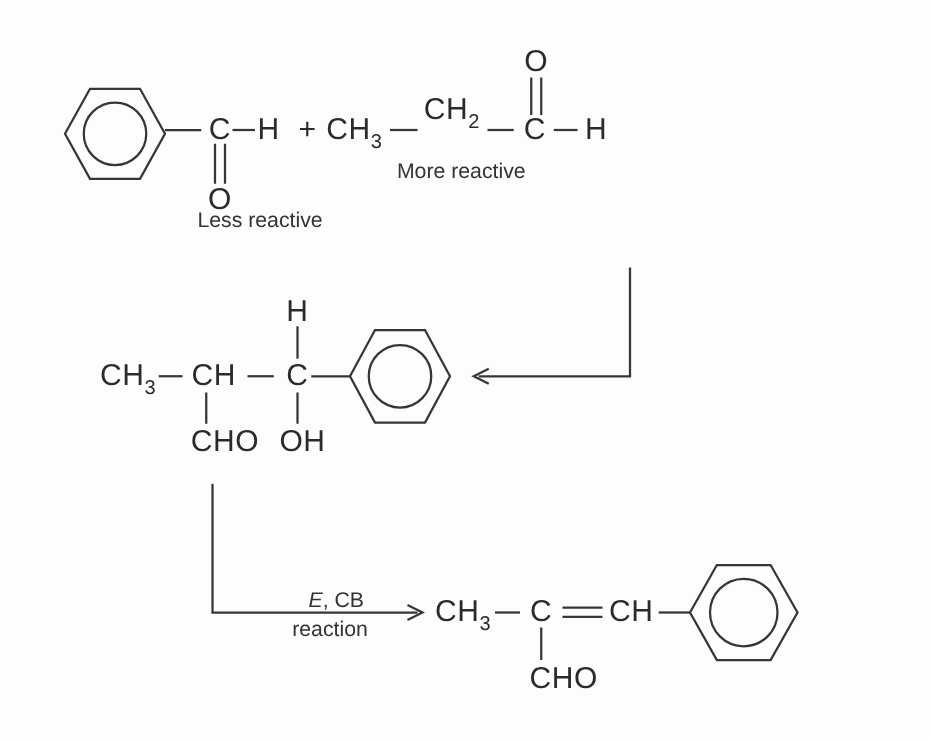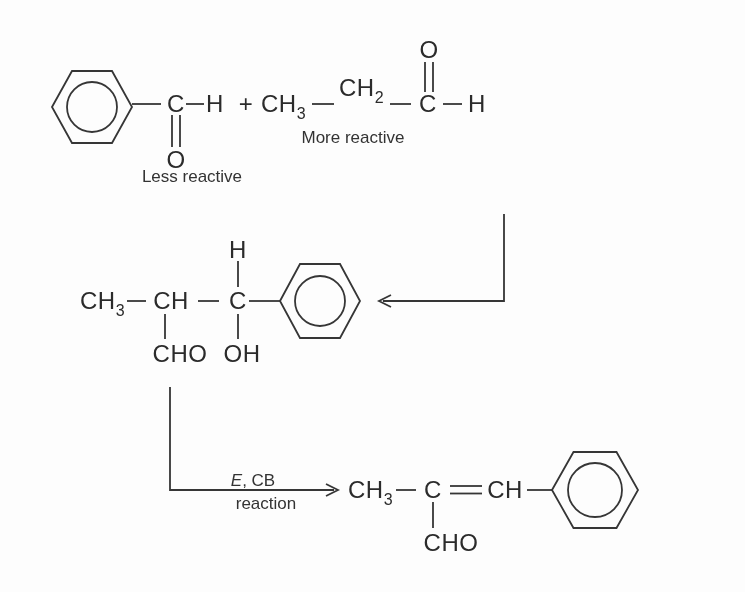--- a/index.html
+++ b/index.html
@@ -14,21 +14,21 @@
     overflow: hidden;
   }
   .overlay { position: absolute; left: 0; top: 0; width: 745px; height: 592px; }
   .overlay polygon, .overlay circle, .overlay line, .overlay polyline, .overlay path {
     fill: none;
     stroke: #363636;
     stroke-width: 1.8;
   }
   .txt { position: absolute; line-height: 1; white-space: nowrap; }
   .formula { font-size: 24px; letter-spacing: 0.5px; }
-  .label { font-size: 17px; color: #333333; }
+  .label { font-size: 17px; color: #333333; margin-left: 16px; }
   .center { transform: translate(-50%, -50%); }
   .vcenter { transform: translateY(-50%); }
   .sub { font-size: 16px; position: relative; top: 7px; letter-spacing: 0; }
   .it { font-style: italic; }
 </style>
 </head>
 <body>
 
 <div class="canvas">
 
@@ -109,21 +109,21 @@
 
   <span class="txt formula vcenter" style="left:80px;top:301px"><span>CH</span><span class="sub">3</span></span>
 
   <span class="txt formula center" style="left:171px;top:301px">CH</span>
   <span class="txt formula center" style="left:238px;top:301px">C</span>
   <span class="txt formula center" style="left:238px;top:250px">H</span>
   <span class="txt formula center" style="left:180px;top:354px">CHO</span>
   <span class="txt formula center" style="left:242px;top:354px">OH</span>
 
   <span class="txt label center" style="left:253px;top:480px"><span class="it">E</span><span>, CB</span></span>
-  <span class="txt label center" style="left:266px;top:503px">reaction</span>
+  <span class="txt label center" style="left:248px;top:503px">reaction</span>
 
   <span class="txt formula vcenter" style="left:348px;top:490px"><span>CH</span><span class="sub">3</span></span>
 
   <span class="txt formula center" style="left:433px;top:490px">C</span>
   <span class="txt formula center" style="left:505px;top:490px">CH</span>
   <span class="txt formula center" style="left:451px;top:543px">CHO</span>
 
 </div>
 
 </body></html>

